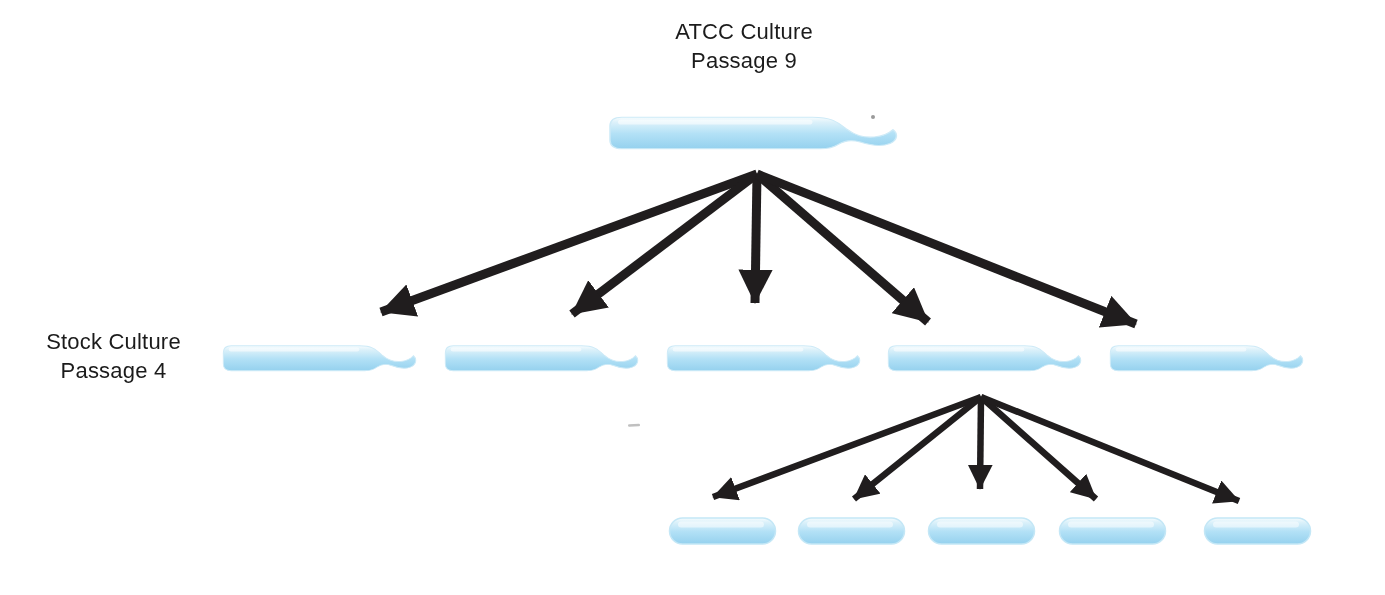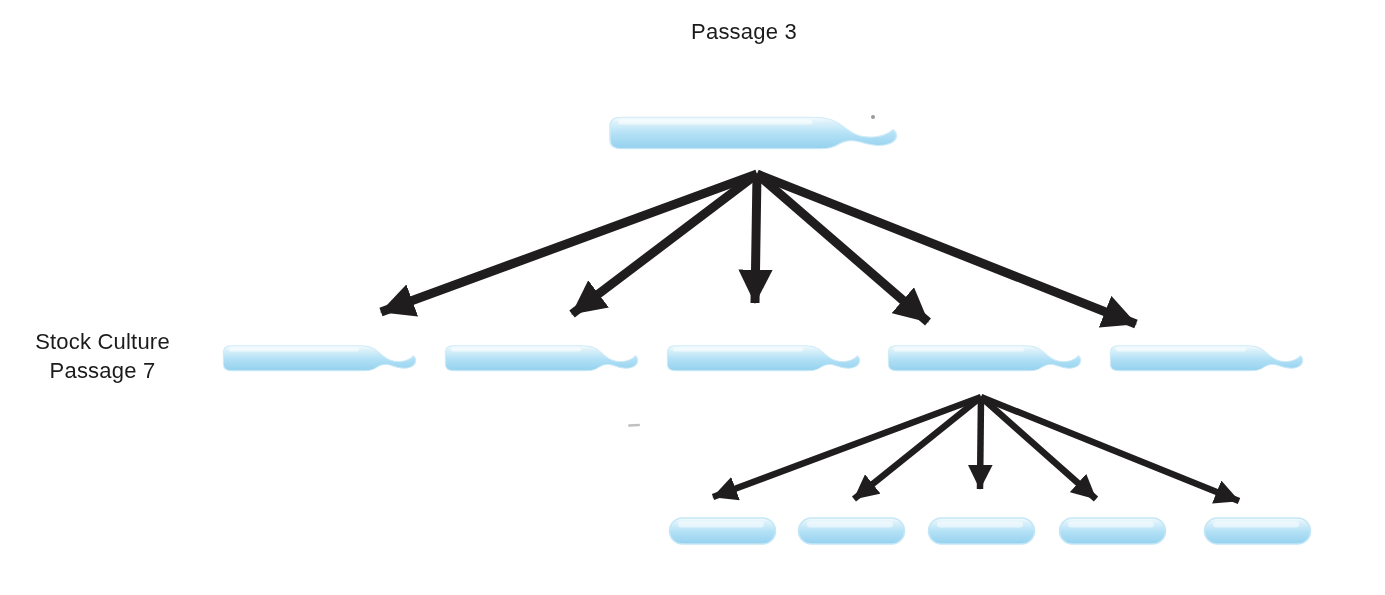--- a/index.html
+++ b/index.html
@@ -14,35 +14,36 @@
   .lvl-label{
     position:absolute;
     text-align:center;
     font-size:22px;
     line-height:29px;
     letter-spacing:.2px;
     color:#1b1b1b;
   }
   .lvl-label span{display:block;}
   #label-passage-0{left:614px;top:17px;width:260px;}
-  #label-passage-1{left:0px;top:327px;width:205px;}
+  #label-passage-1{left:11px;top:327px;width:205px;}
   #label-passage-2{left:361px;top:493px;width:300px;line-height:31px;}
   svg.layer{position:absolute;left:0;top:0;}
 </style>
 </head>
 <body>
 
 <div class="canvas">
 
   <div class="lvl-label" id="label-passage-0">
-    <span>Passage 3</span>
+    <span>ATCC Culture</span>
+    <span>Passage 9</span>
   </div>
   <div class="lvl-label" id="label-passage-1">
     <span>Stock Culture</span>
-    <span>Passage 7</span>
+    <span>Passage 4</span>
   </div>
 
   <svg class="layer" width="1385" height="595" viewBox="0 0 1385 595">
     <defs>
       <linearGradient id="vialGrad" x1="0" y1="0" x2="0" y2="1">
         <stop offset="0" stop-color="#f6fcfe"></stop>
         <stop offset="0.16" stop-color="#dcf1fa"></stop>
         <stop offset="0.52" stop-color="#b3e1f6"></stop>
         <stop offset="1" stop-color="#95d1ee"></stop>
       </linearGradient>

